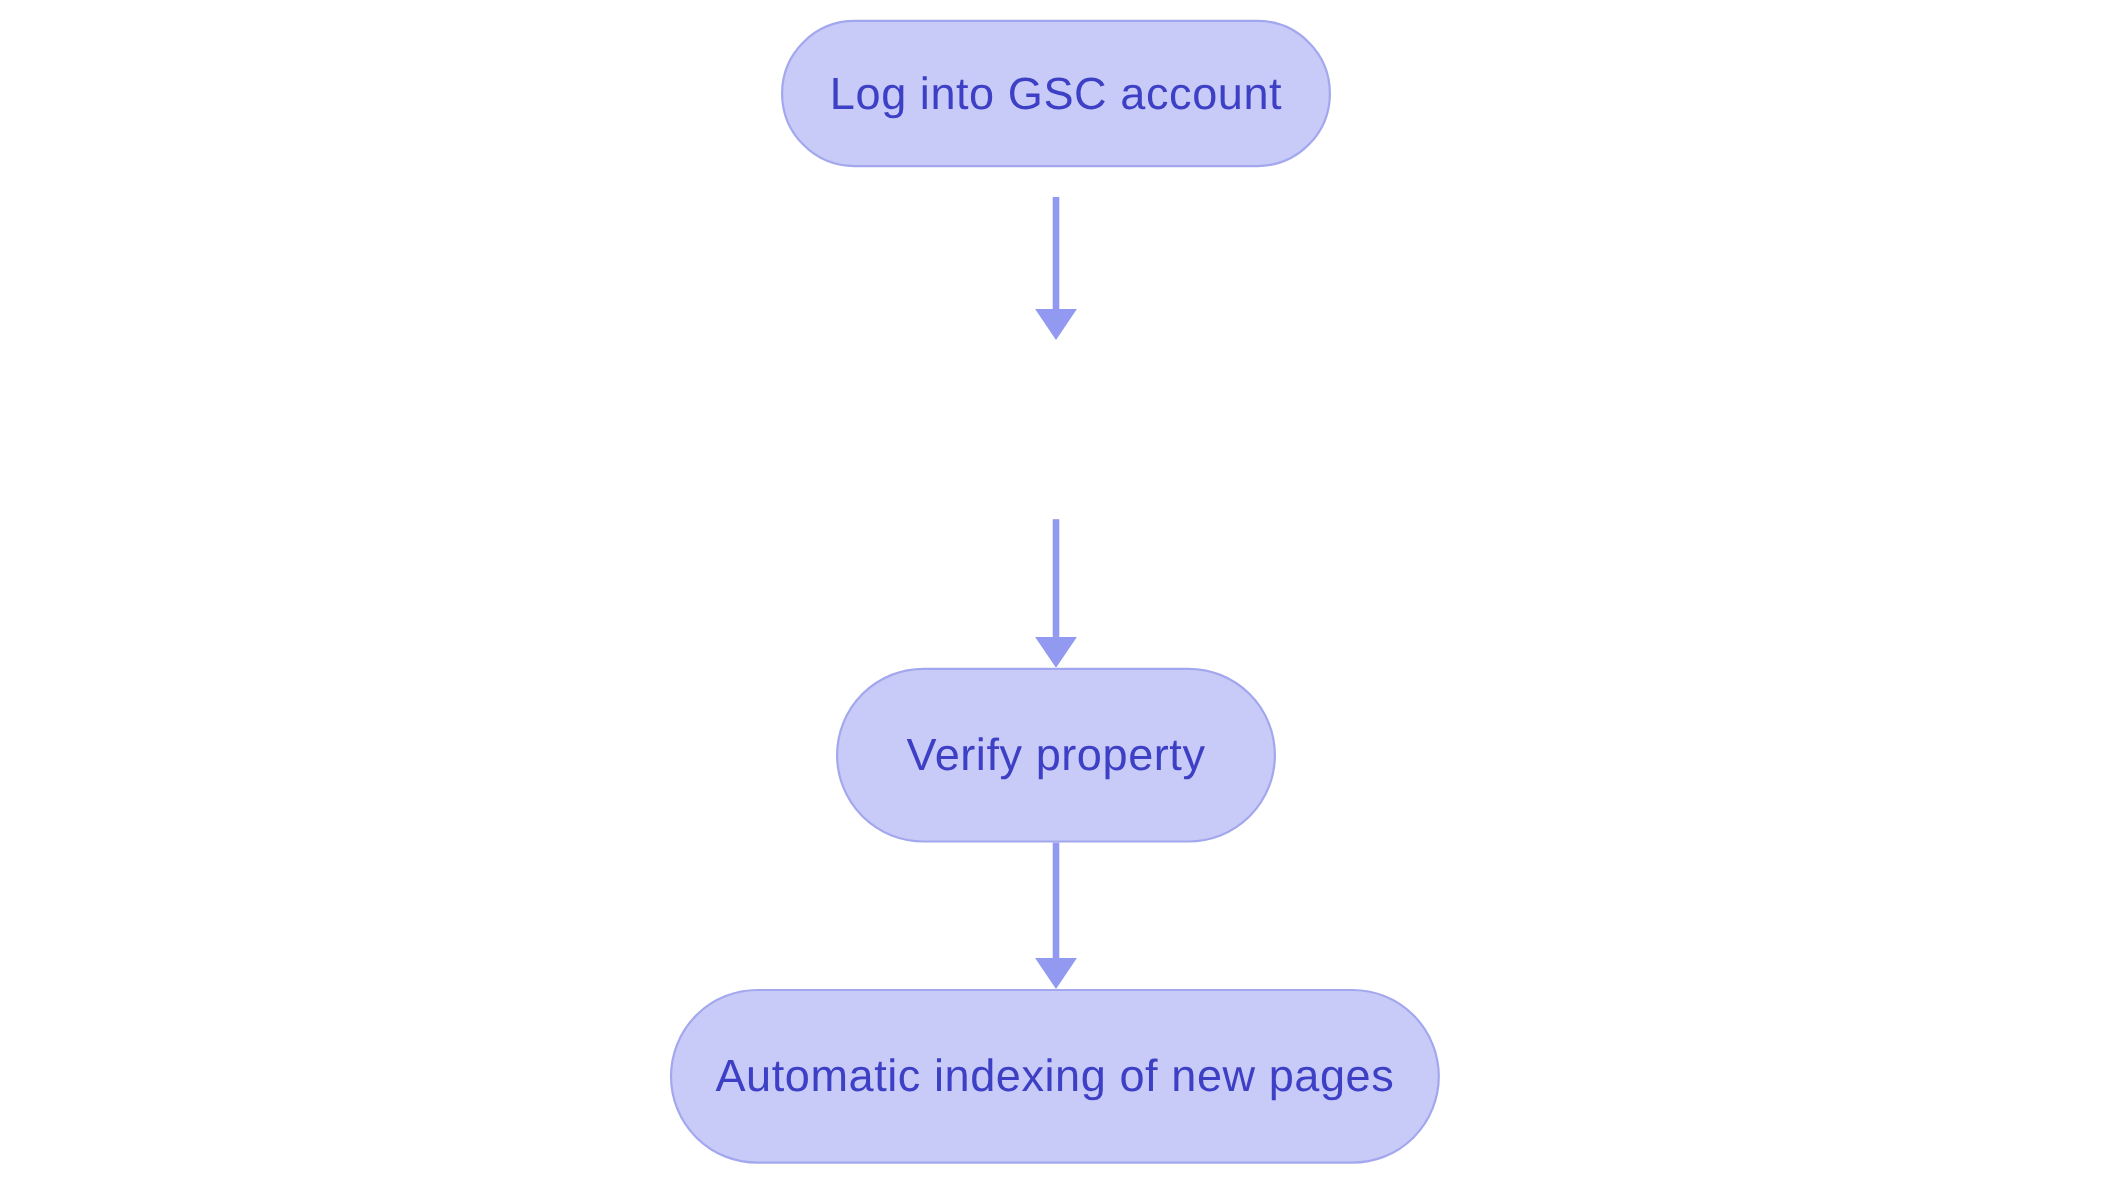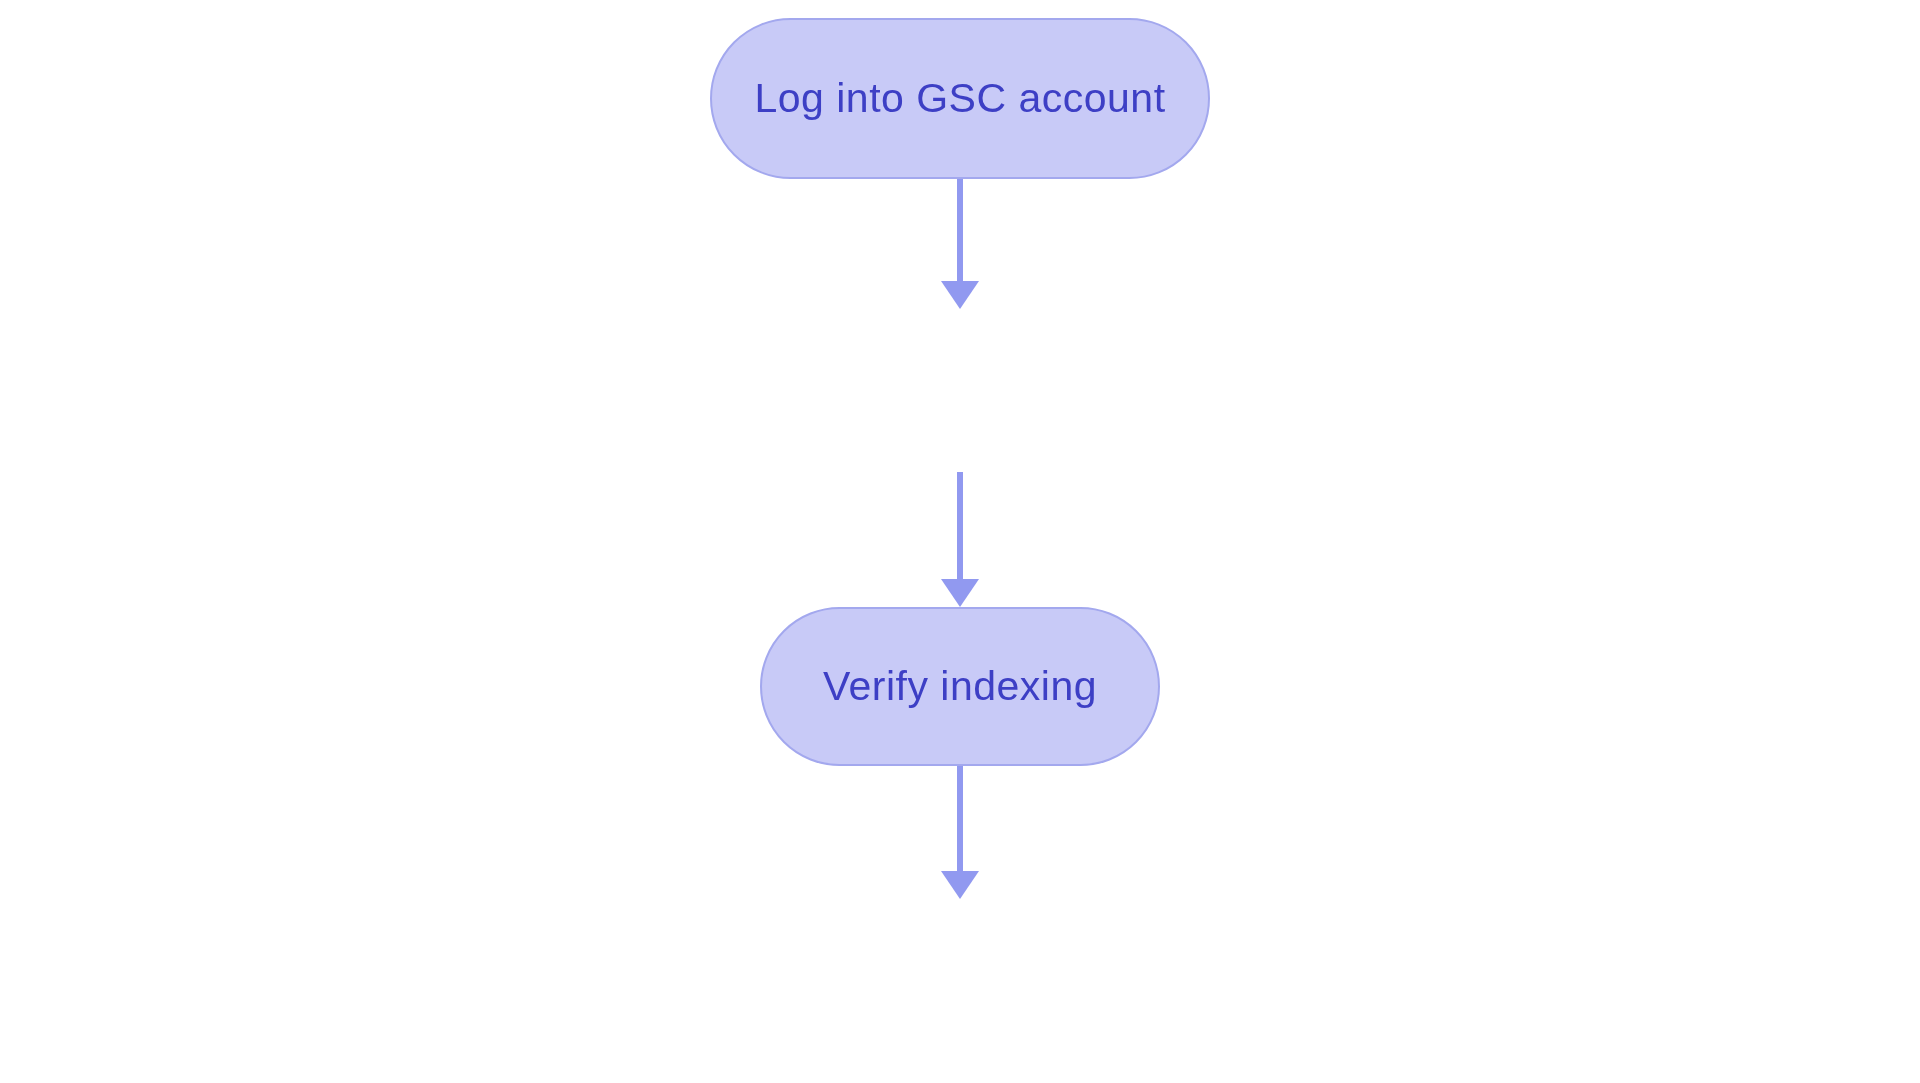--- a/index.html
+++ b/index.html
@@ -27,21 +27,21 @@
   }
   .node .label {
     color: var(--node-text, #3d3fc5);
     font-size: 41px;
     font-weight: 400;
     letter-spacing: 0.5px;
     white-space: nowrap;
     text-align: center;
   }
   
-  .n1 { left: 710px; top: 18px;  width: 500px; height: 161px; }
+  .n1 { left: 710px; top: 18px;  width: 500px; height: 134px; }
   .n2 { left: 672px; top: 309px; width: 576px; height: 163px; }
   .n3 { left: 760px; top: 607px; width: 400px; height: 159px; }
   .n4 { left: 609px; top: 899px; width: 700px; height: 159px; }
 
   
   .arrow {
     position: absolute;
     left: 941px;           
     width: 38px;
     display: flex;
@@ -78,22 +78,25 @@
     <div class="head"></div>
   </div>
 
 
   <div class="arrow a2">
     <div class="shaft"></div>
     <div class="head"></div>
   </div>
 
   <div class="node n3">
-    <span class="label">Verify indexing</span>
+    <span class="label">Verify property</span>
   </div>
 
   <div class="arrow a3">
     <div class="shaft"></div>
     <div class="head"></div>
   </div>
 
+  <div class="node n4">
+    <span class="label">Automatic indexing of new pages</span>
+  </div>
 
 </div>
 
 </body></html>

